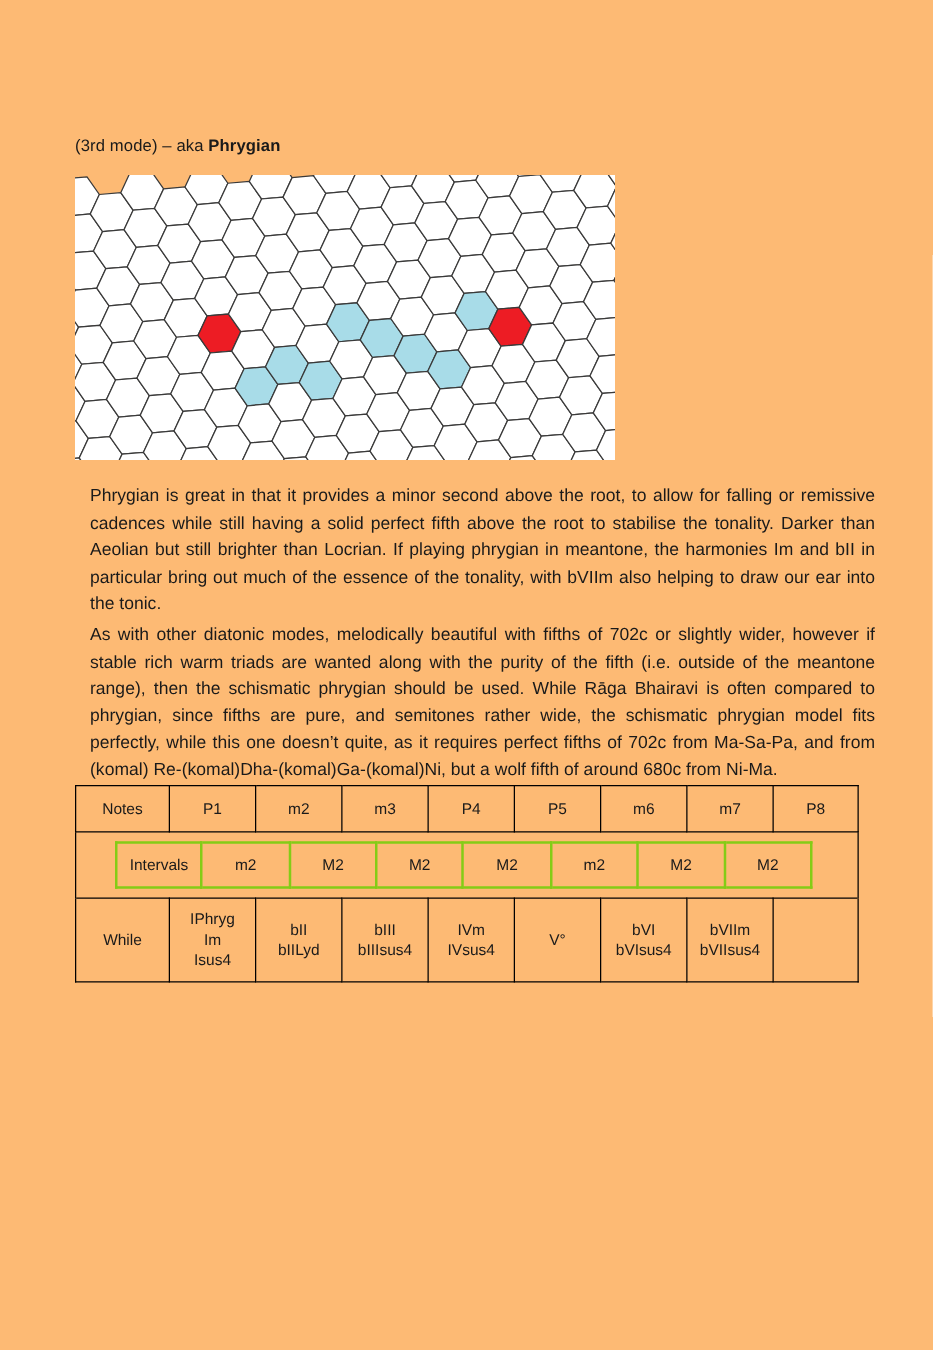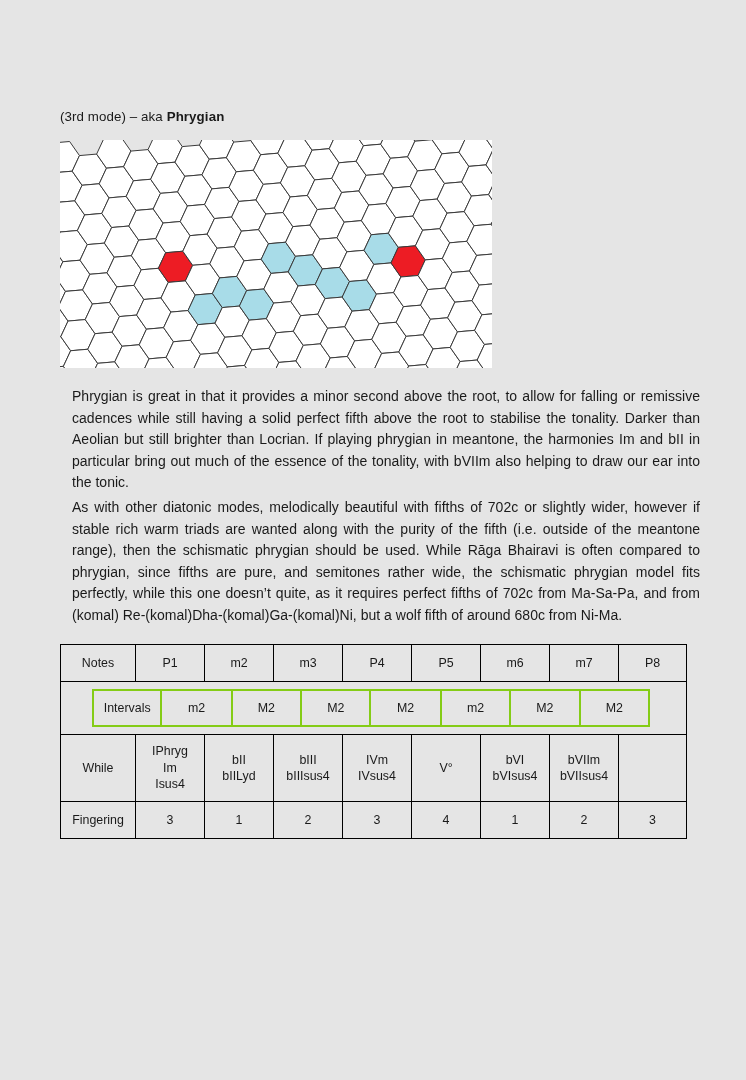--- a/index.html
+++ b/index.html
@@ -14,21 +14,21 @@
     font-family: "Liberation Sans", sans-serif;
     color: #1a1a1a;
     overflow: hidden;
   }
 
   .page {
     position: absolute;
     left: 0; top: 0;
     width: 746px;
     height: 1080px;
-    background: #e5e5e5;
+    background: #fdba74;
   }
 
   
   .heading {
     position: absolute;
     left: 60px;
     top: 108px;
     font-size: 13.3px;
     line-height: 18px;
     letter-spacing: 0.1px;
@@ -60,21 +60,20 @@
   }
   .para-1 { top: 386px; }
   .para-2 { top: 497px; }
 
   
   .tbl-wrap {
     position: absolute;
     left: 60px;
     top: 628px;
     width: 626px;
-    margin-top: 16px;
   }
   table.grid {
     border-collapse: collapse;
     table-layout: fixed;
     width: 626px;
     font-size: 12.4px;
     color: #1a1a1a;
   }
   table.grid td {
     border: 1px solid #000000;
@@ -395,29 +394,18 @@
               <span class="triad-line">bVI</span>
               <span class="triad-line">bVIsus4</span>
             </td>
         <td class="nowrapcell">
               <span class="triad-line">bVIIm</span>
               <span class="triad-line">bVIIsus4</span>
             </td>
         <td class="nowrapcell"></td>
       </tr>
 
-      <tr class="r-fing">
-        <td>Fingering</td>
-        <td>3</td>
-        <td>1</td>
-        <td>2</td>
-        <td>3</td>
-        <td>4</td>
-        <td>1</td>
-        <td>2</td>
-        <td>3</td>
-      </tr>
 
     </tbody>
       </table>
   </div>
 
 </div>
 
 </body></html>

